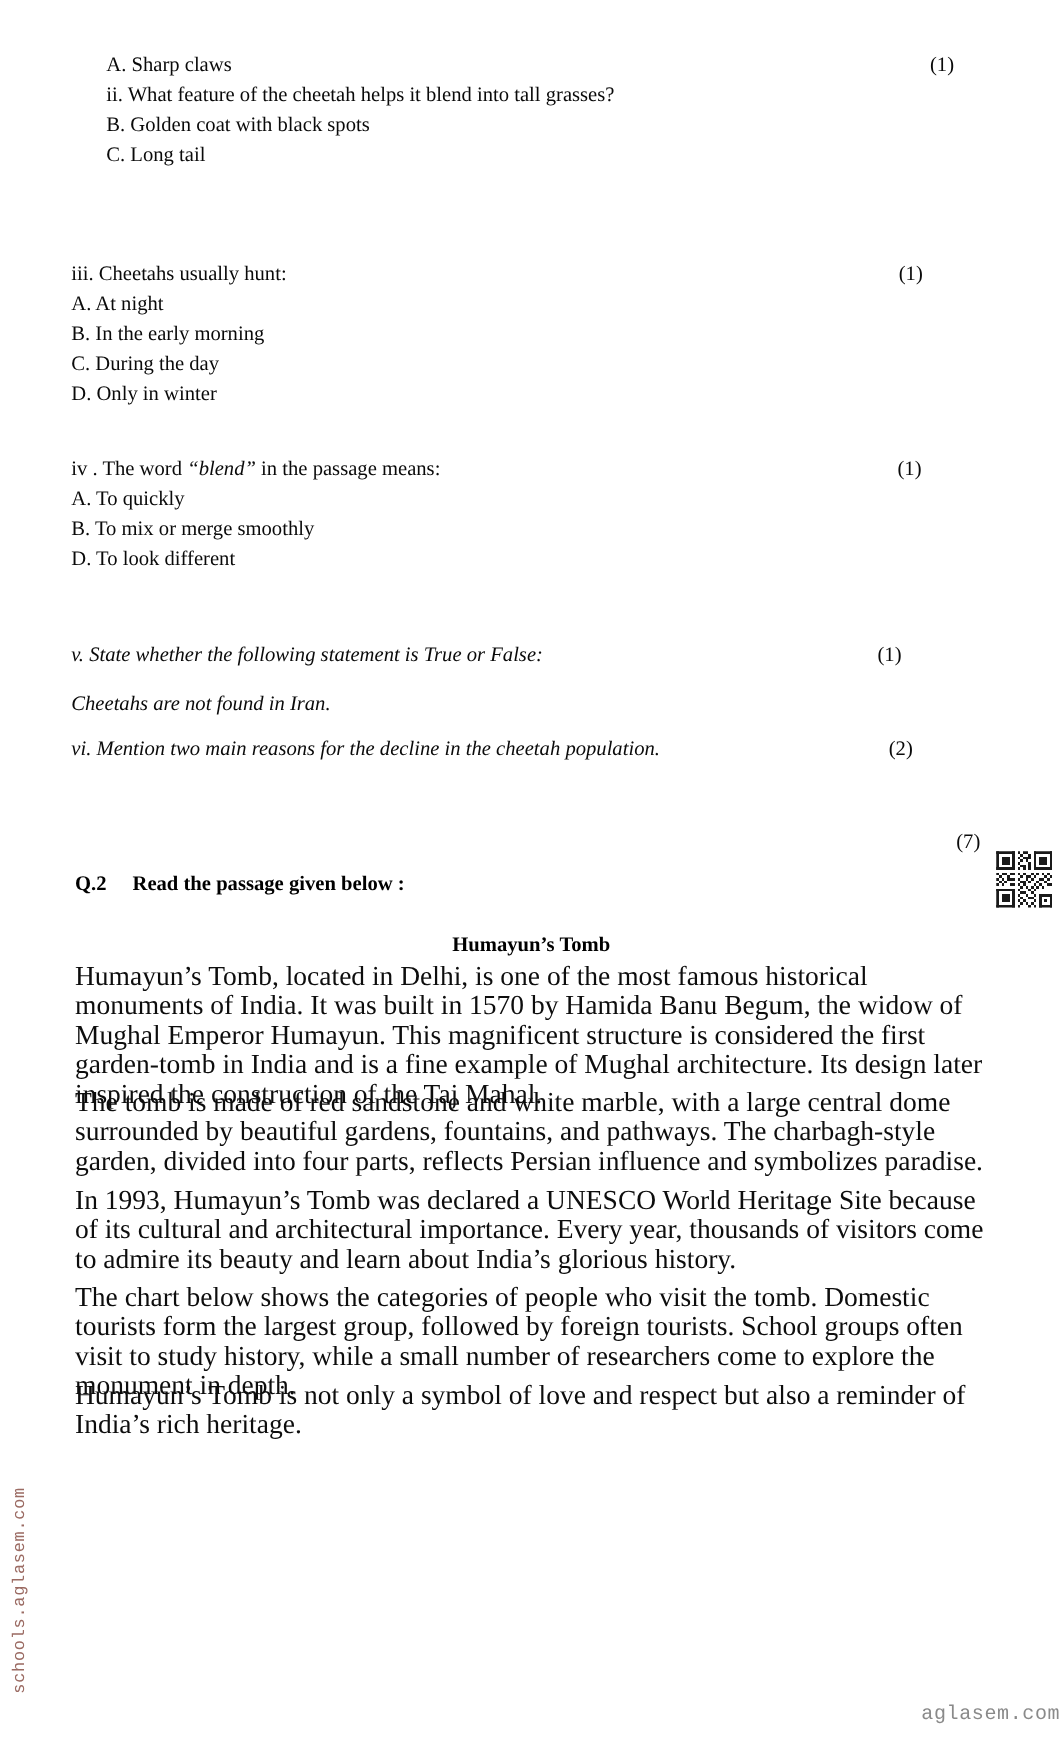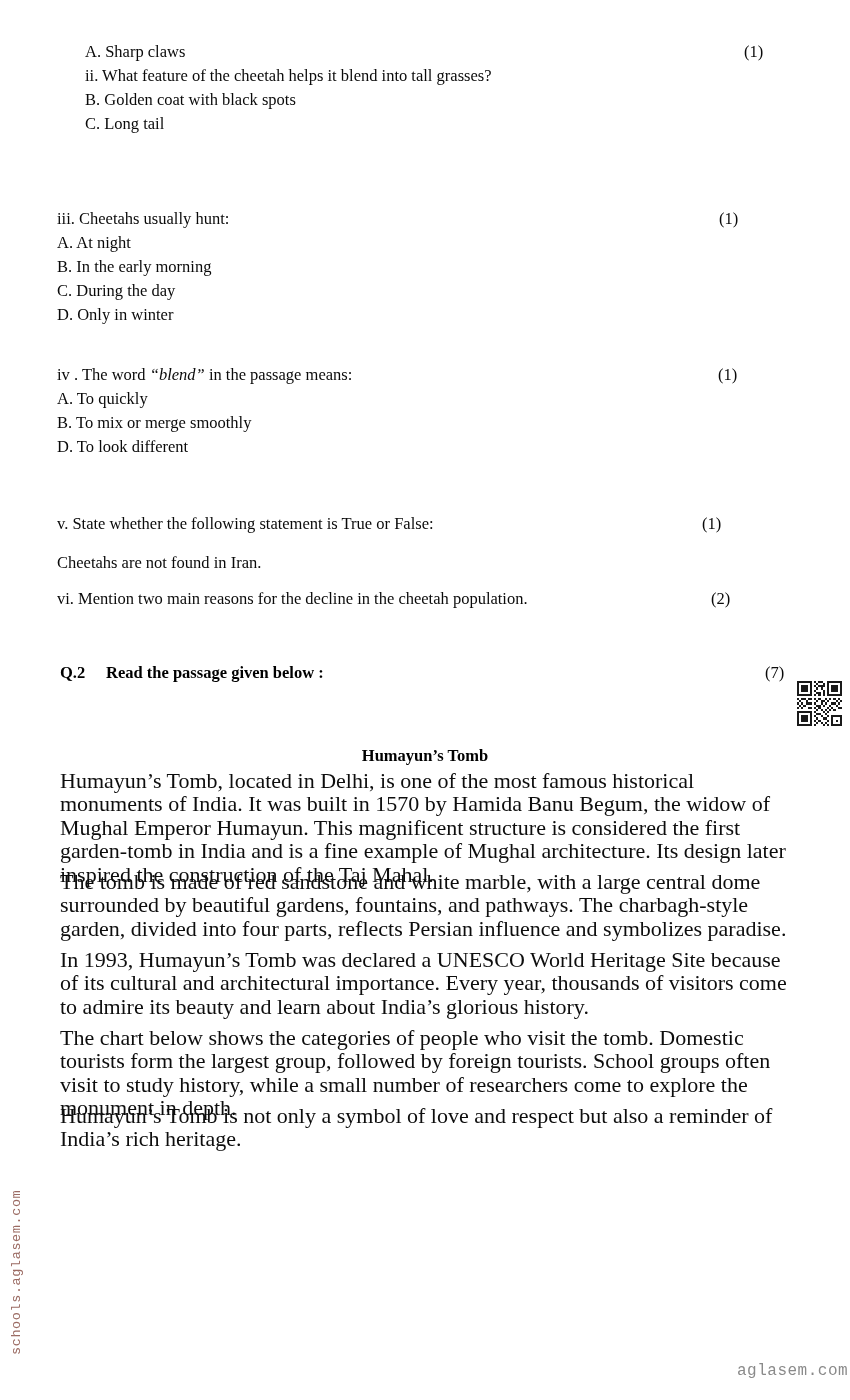--- a/index.html
+++ b/index.html
@@ -37,29 +37,31 @@
     font-style: italic;
   }
 
   
   .stmt {
     position: absolute;
     font-size: 16.5px;
     line-height: 24.1px;
     color: #0a0a0a;
     white-space: nowrap;
+    font-style: italic;
   }
 
   
   .qhead {
     position: absolute;
     font-weight: bold;
     font-size: 16.5px;
     color: #000000;
     white-space: nowrap;
+    margin-top: 34px;
   }
   .qhead-num {
     display: inline-block;
     width: 46px;
   }
   .qhead-marks {
     position: absolute;
     font-size: 16.5px;
     font-weight: normal;
     color: #0a0a0a;

